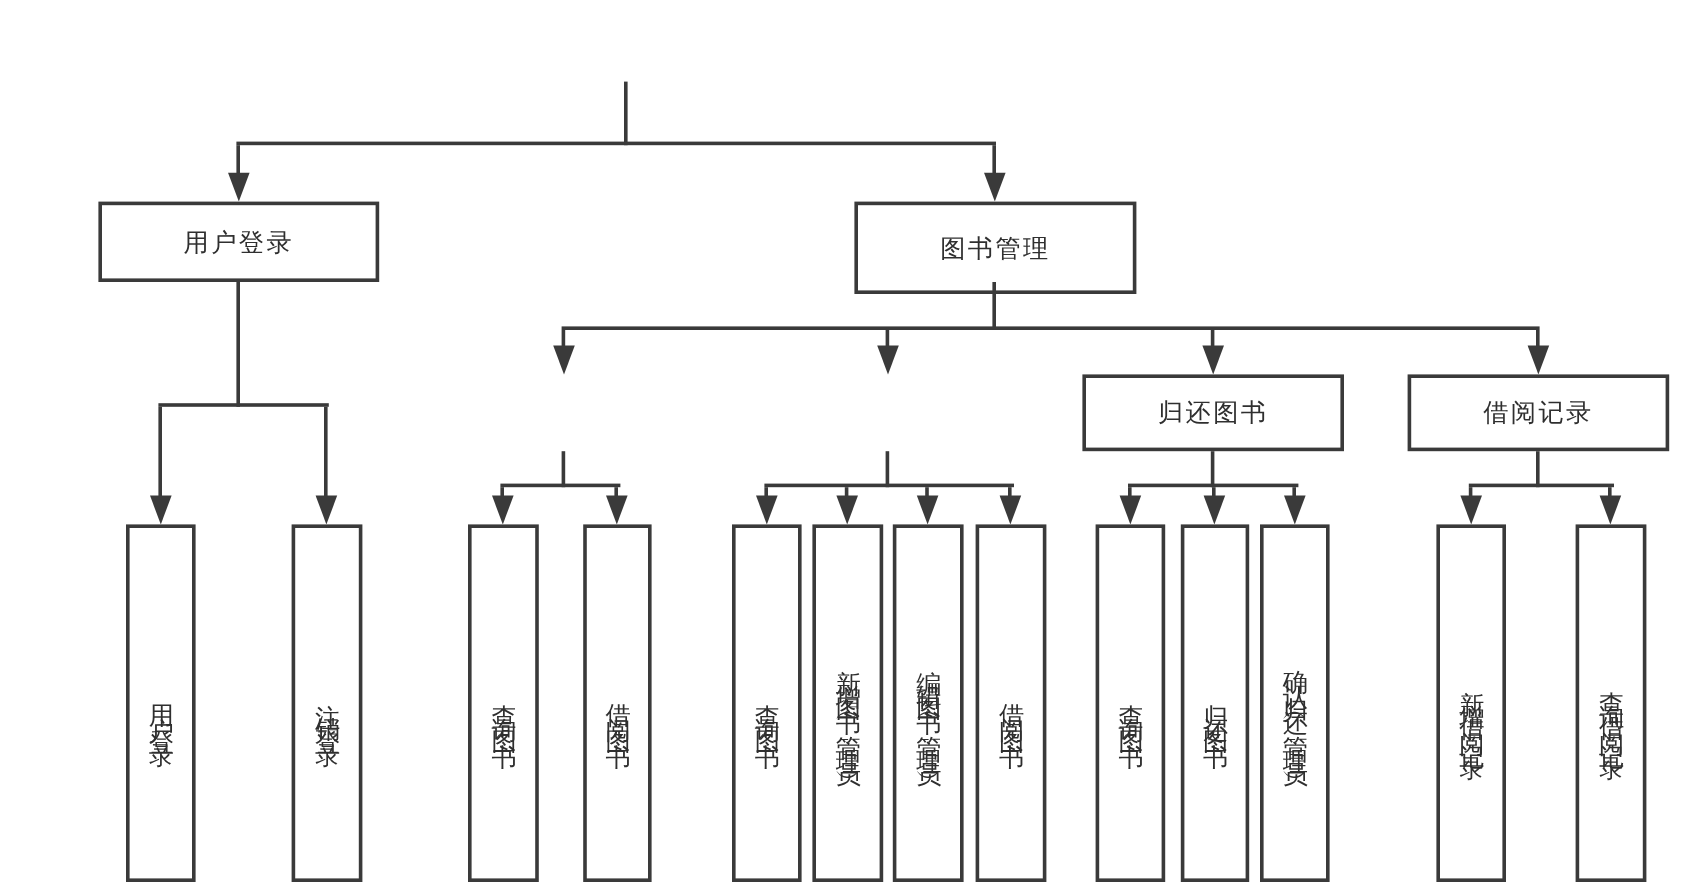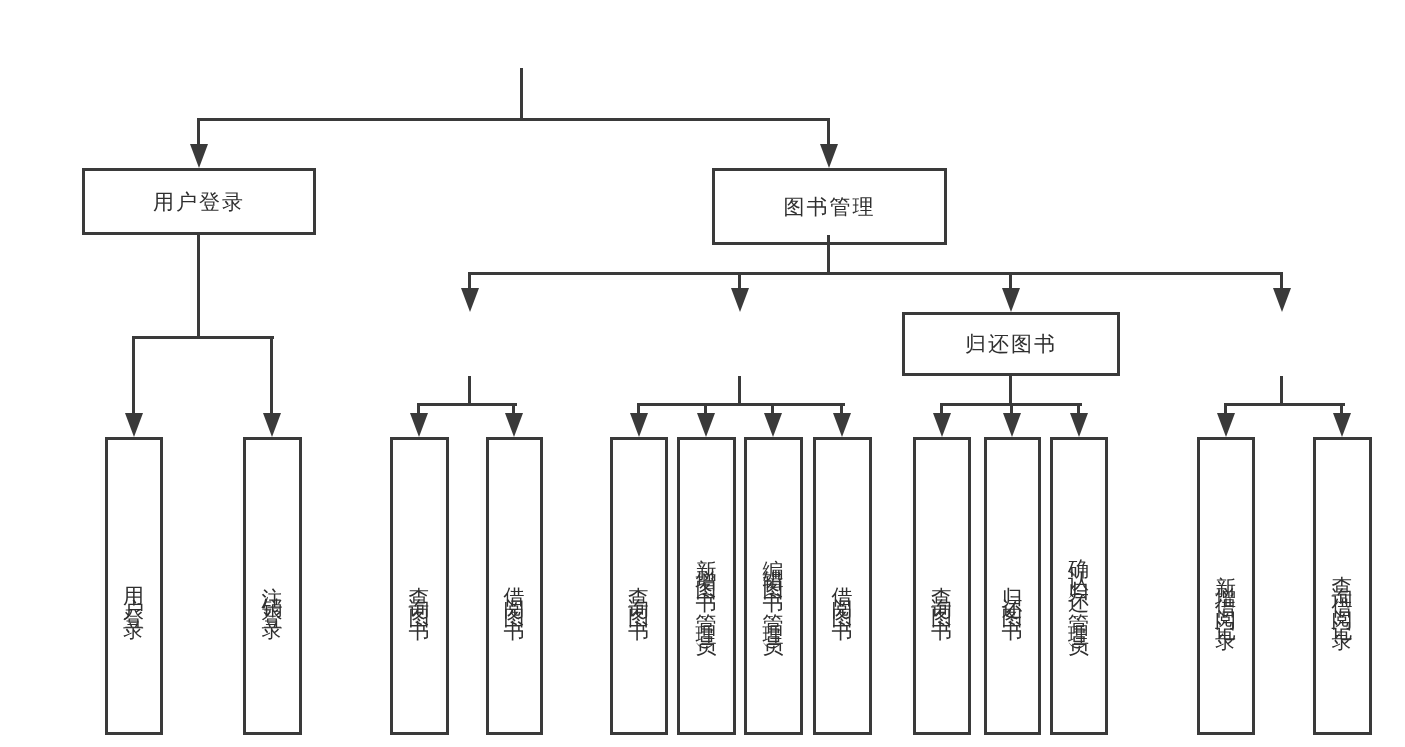--- a/index.html
+++ b/index.html
@@ -86,20 +86,23 @@
   <div class="ln" style="left:1009px;top:275px;width:3px;height:17px;"></div>
   <div class="ln" style="left:1280px;top:275px;width:3px;height:17px;"></div>
   <div class="arr" style="left:470px;top:288px;"></div>
   <div class="arr" style="left:740px;top:288px;"></div>
   <div class="arr" style="left:1011px;top:288px;"></div>
   <div class="arr" style="left:1282px;top:288px;"></div>
 
   <div class="box" style="left:902px;top:312px;width:218px;height:64px;">
     <span class="h-label">归还图书</span>
   </div>
+  <div class="box" style="left:1173px;top:312px;width:218px;height:64px;">
+    <span class="h-label">借阅记录</span>
+  </div>
 
   <div class="ln" style="left:468px;top:376px;width:3px;height:30px;"></div>
   <div class="ln" style="left:417px;top:403px;width:100px;height:3px;"></div>
   <div class="ln" style="left:417px;top:406px;width:3px;height:9px;"></div>
   <div class="ln" style="left:512px;top:406px;width:3px;height:9px;"></div>
   <div class="arr" style="left:419px;top:413px;"></div>
   <div class="arr" style="left:514px;top:413px;"></div>
 
   <div class="ln" style="left:738px;top:376px;width:3px;height:30px;"></div>
   <div class="ln" style="left:637px;top:403px;width:208px;height:3px;"></div>

